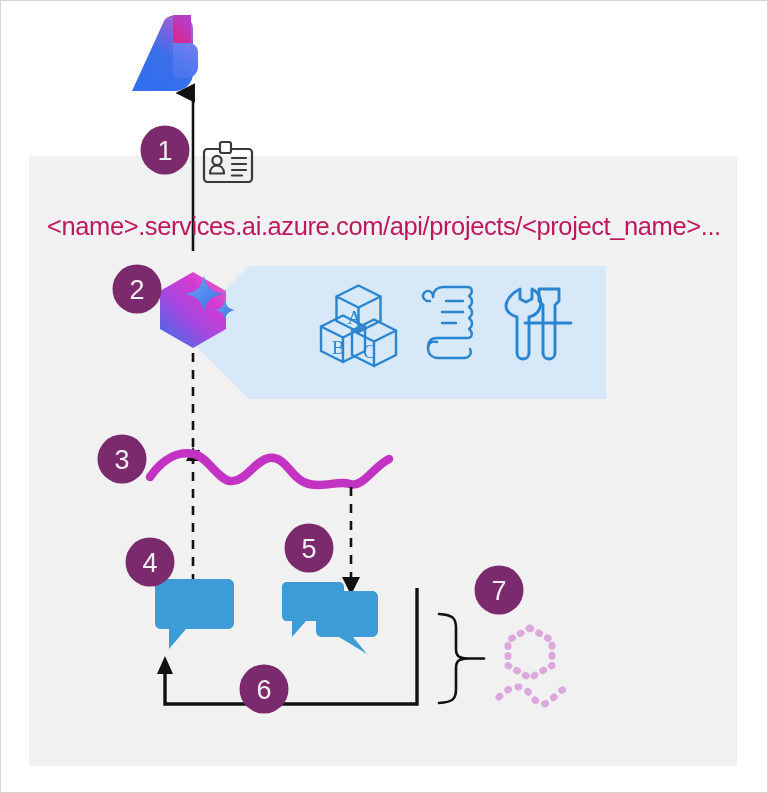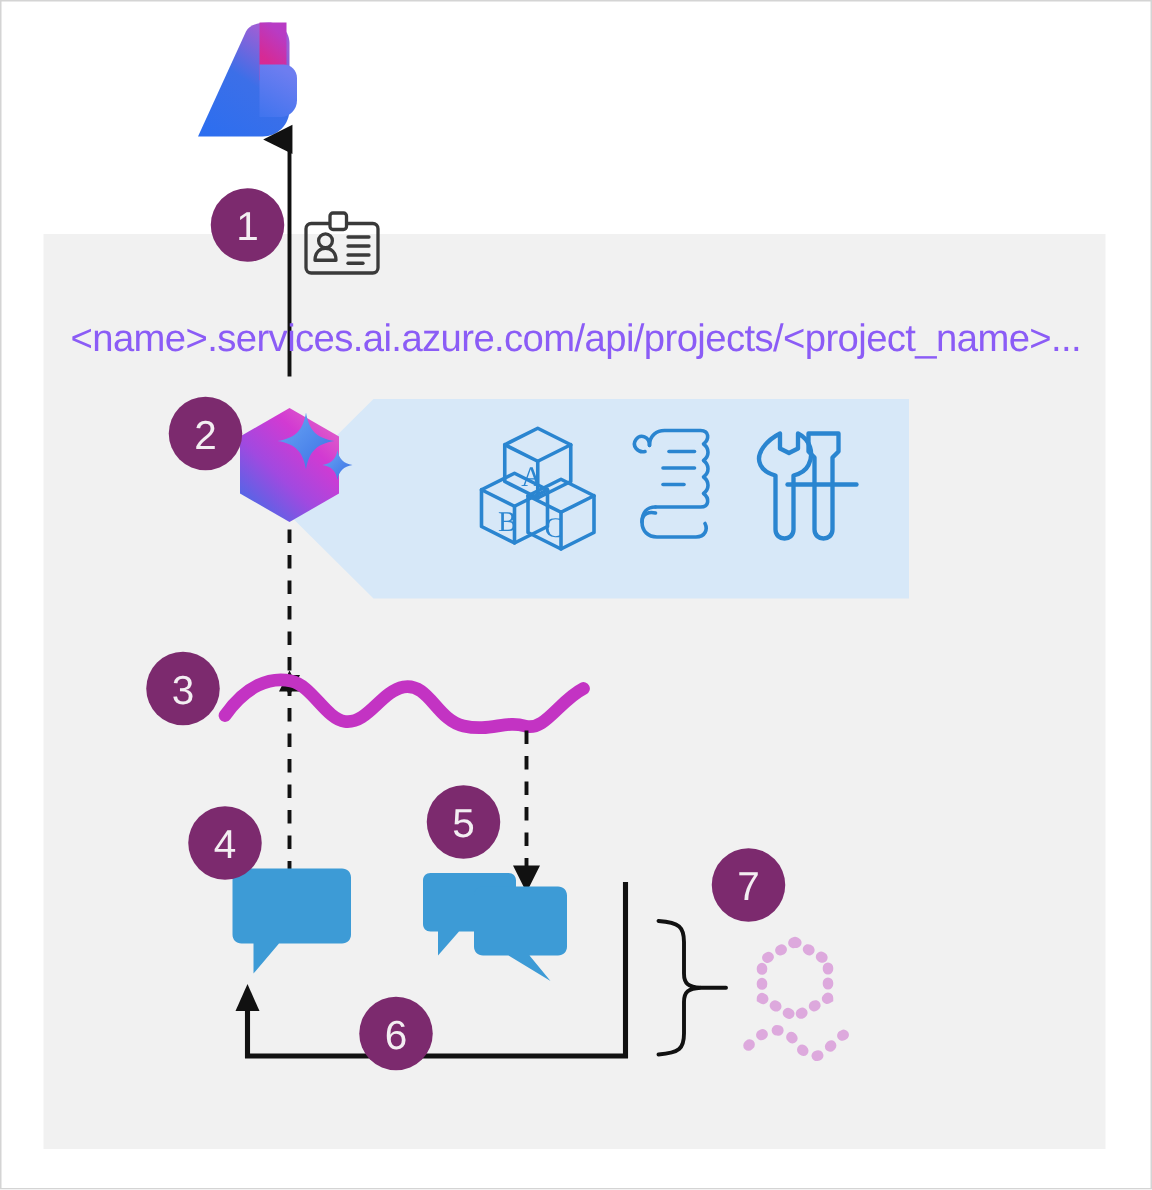--- a/index.html
+++ b/index.html
@@ -28,21 +28,21 @@
     display: block;
   }
   .url-text {
     position: absolute;
     left: 46px;
     top: 208px;
     width: 700px;
     font-family: "Liberation Sans", sans-serif;
     font-size: 25.5px;
     letter-spacing: -0.4px;
-    color: #8b5cf6;
+    color: #be185d;
     white-space: nowrap;
     line-height: 34px;
   }
   .step-num {
     font-family: "Liberation Sans", sans-serif;
     font-size: 27px;
     fill: #f3eef2;
   }
 </style>
 </head>

